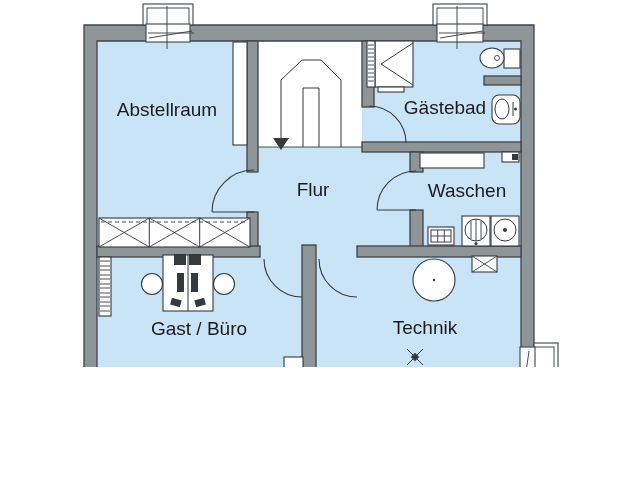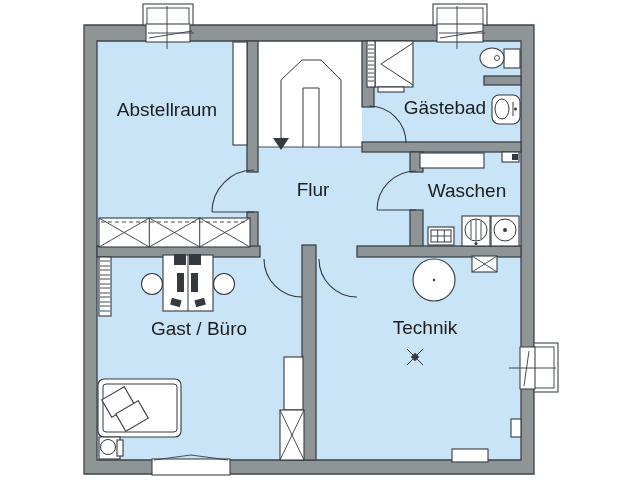--- a/index.html
+++ b/index.html
@@ -1,20 +1,20 @@
 <!DOCTYPE html>
 <html style="--wall: #8f9496; --wall-outline: #3d444b; --floor: #c9e3f7; --fixture: #ffffff; --fixture-outline: #343a40; --label: #1c1c1e; --background: #ffffff;"><head>
 <meta charset="utf-8">
 <style>
   :root{
     --wall:#8f9496; --wall-outline:#3d444b; --floor:#c9e3f7;
     --fixture:#ffffff; --fixture-outline:#343a40; --label:#1c1c1e; --background:#ffffff;
   }
   html,body{margin:0;padding:0;background:var(--background);}
-  .stage{width:640px;height:480px;position:relative;overflow:hidden;background:var(--background);}
+  .stage{width:640px;height:367px;position:relative;overflow:hidden;background:var(--background);}
   svg{display:block}
   .floor{fill:var(--floor);stroke:none}
   .wall{fill:var(--wall);stroke:var(--wall-outline);stroke-width:1.3}
   .white{fill:var(--fixture);stroke:var(--wall-outline);stroke-width:1.1}
   .fix{fill:var(--fixture);stroke:var(--fixture-outline);stroke-width:1.1}
   .fixline{fill:none;stroke:var(--fixture-outline);stroke-width:1}
   .thin{fill:none;stroke:var(--fixture-outline);stroke-width:0.9}
   .dark{fill:var(--fixture-outline);stroke:none}
   .arc{fill:none;stroke:var(--fixture-outline);stroke-width:1.1}
   .label{fill:var(--label);font-family:"Liberation Sans",sans-serif;font-size:19px;text-anchor:middle}

